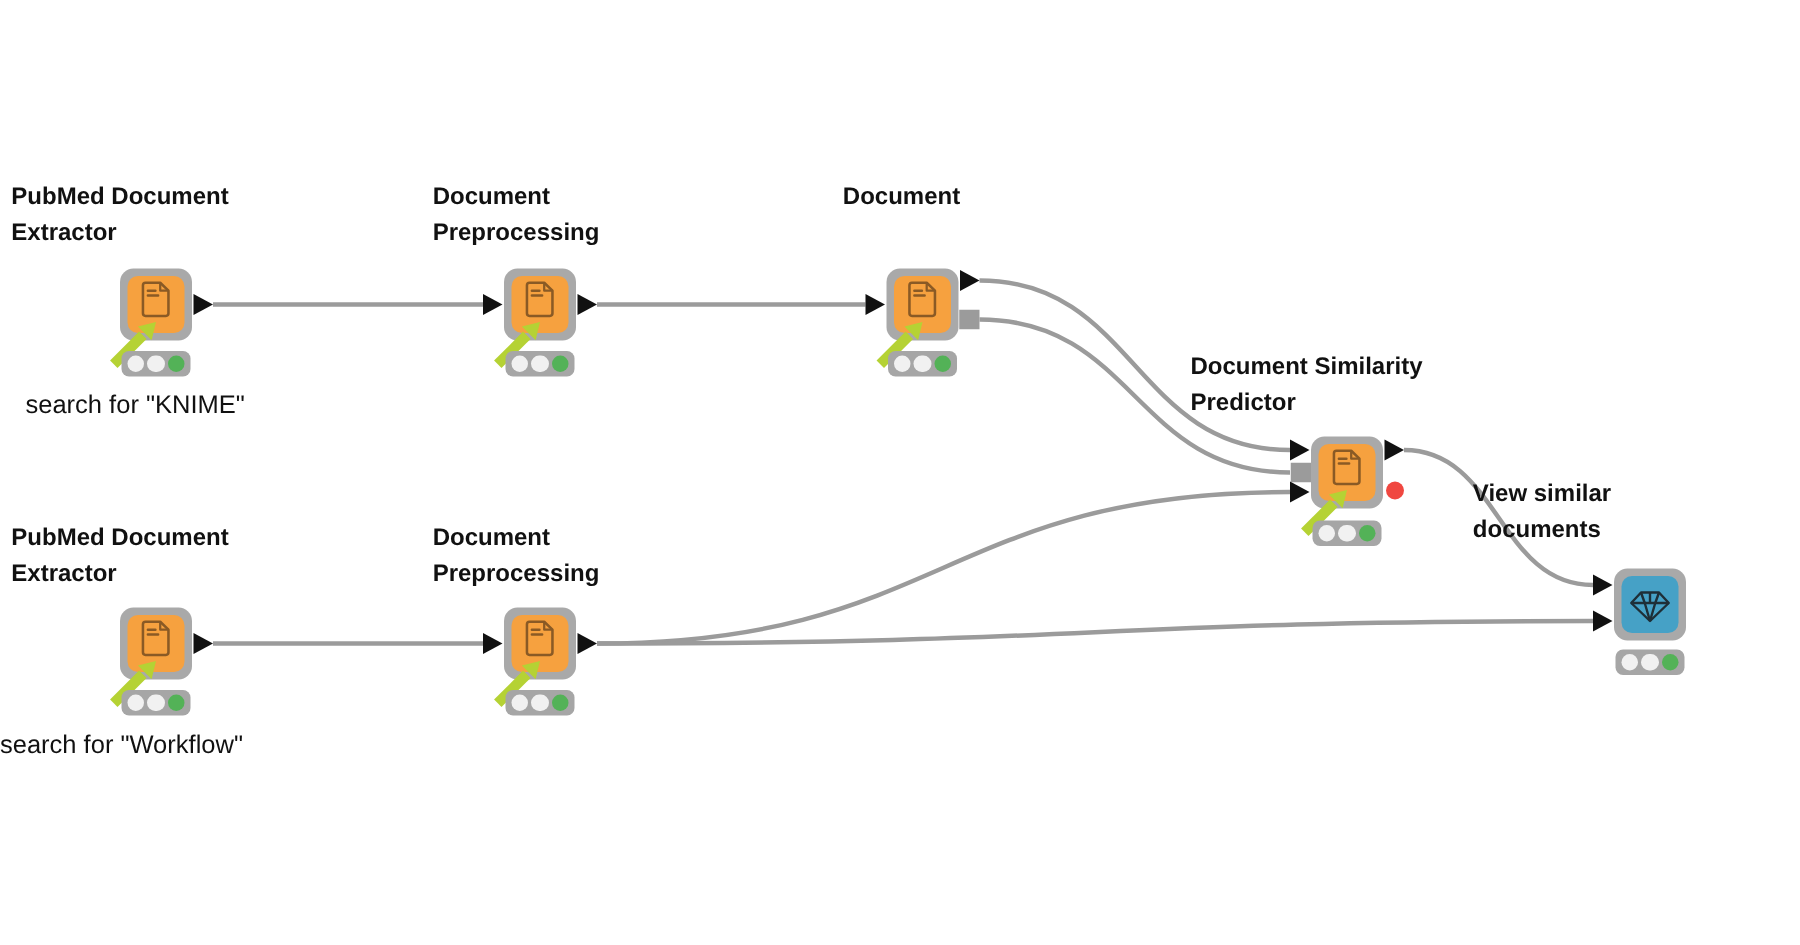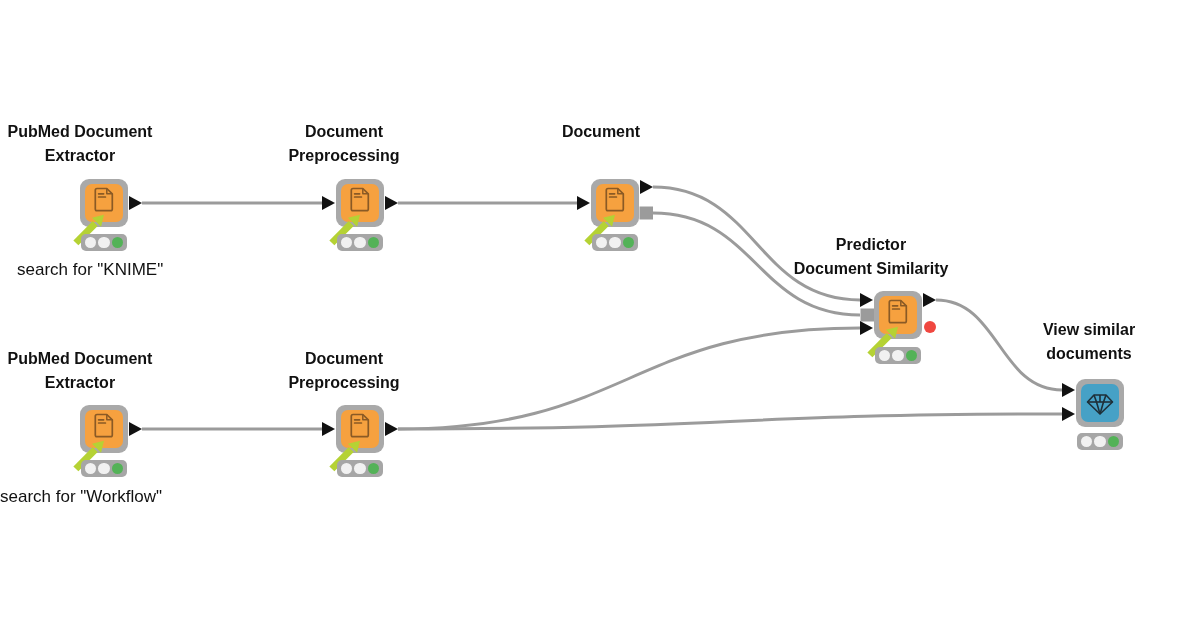--- a/index.html
+++ b/index.html
@@ -5,21 +5,21 @@
 <style>
   * { margin:0; padding:0; box-sizing:border-box; }
   html,body { width:1200px; height:630px; overflow:hidden; }
   body { background:#ffffff; }
   #canvas { position:relative; width:1200px; height:630px; background:var(--canvas_bg,#fff);
             font-family:"Liberation Sans", sans-serif; }
   #wires { position:absolute; left:0; top:0; width:1200px; height:630px; overflow:visible; }
   .wire { fill:none; stroke:var(--connection,#9b9b9b); stroke-width:3; }
   .port-tri { fill:var(--port_black,#111); }
   .port-sq  { fill:var(--port_model,#9b9b9b); }
-  .node-label { position:absolute; transform:translateX(-50%); text-align:center;
+  .node-label { position:absolute; transform:translateX(-50%); 
                 font-weight:bold; font-size:16px; line-height:24px; color:var(--label_text,#111);
                 white-space:nowrap; }
   .node-body { position:absolute; width:48px; height:48px;
                background:var(--node_frame,#a9a9a9); border-radius:9px; }
   .node-icon { position:absolute; left:5px; top:5px; width:38px; height:38px; border-radius:7px; }
   .node-icon svg { position:absolute; left:0; top:0; }
   .deco { position:absolute; left:-10px; top:-10px; width:68px; height:68px; pointer-events:none; }
   .deco svg { overflow:visible; }
   .traffic { position:absolute; width:46px; height:17px; transform:translateX(-50%);
              background:var(--traffic_bg,#a6a6a6); border-radius:5px;
@@ -128,22 +128,22 @@
             </svg></div>
         </div>
         <div class="traffic" style="left: 615px; top: 234px;">
           <span class="light off"></span>
           <span class="light off"></span>
           <span class="light on"></span>
         </div>
       </div>
       <div>
         <div class="node-label" style="left: 871px; top: 233px;">
+          <div>Document Similarity</div>
           <div>Predictor</div>
-          <div>Document Similarity</div>
         </div>
         <div class="node-body" style="left: 874px; top: 291px;">
           <div class="node-icon" style="background: rgb(246, 161, 63);">
             <svg width="38" height="38" viewBox="5 5 38 38">
               <path d="M26.8 9.5 H17 q-1.7 0 -1.7 1.7 V29.9 q0 1.7 1.7 1.7 H30.6 q1.7 0 1.7 -1.7 V14.8 Z" fill="none" stroke="#8a5a25" stroke-width="1.7" stroke-linejoin="round"></path>
               <path d="M26.8 9.5 V14.8 H32.3" fill="none" stroke="#8a5a25" stroke-width="1.5" stroke-linejoin="round"></path>
               <path d="M18.6 14.8 h5 M18.6 18 h6.8" fill="none" stroke="#8a5a25" stroke-width="1.7" stroke-linecap="round"></path>
             </svg>
           </div>
           <div class="deco"><svg width="68" height="68" viewBox="-10 -10 58 58">
@@ -152,21 +152,21 @@
             </svg></div>
         </div>
         <div class="traffic" style="left: 898px; top: 347px;">
           <span class="light off"></span>
           <span class="light off"></span>
           <span class="light on"></span>
         </div>
         <div class="error-dot" style="left: 924px; top: 321px;"></div>
       </div>
       <div>
-        <div class="node-label" style="left: 1089px; top: 318px;">
+        <div class="node-label" style="left: 1028px; top: 318px;">
           <div>View similar</div>
           <div>documents</div>
         </div>
         <div class="node-body" style="left: 1076px; top: 379px;">
           <div class="node-icon" style="background: rgb(70, 161, 198);">
             <svg width="38" height="38" viewBox="5 5 38 38">
               <g fill="none" stroke="#1e2f38" stroke-width="1.6" stroke-linejoin="round">
                 <path d="M18 16 h12 l6.5 7 L24 35 L11.5 23 Z"></path>
                 <path d="M11.5 23 h25"></path>
                 <path d="M18 16 l2.5 7 M30 16 l-2.5 7 M24 16 v7 M20.5 23 L24 35 M27.5 23 L24 35"></path>

